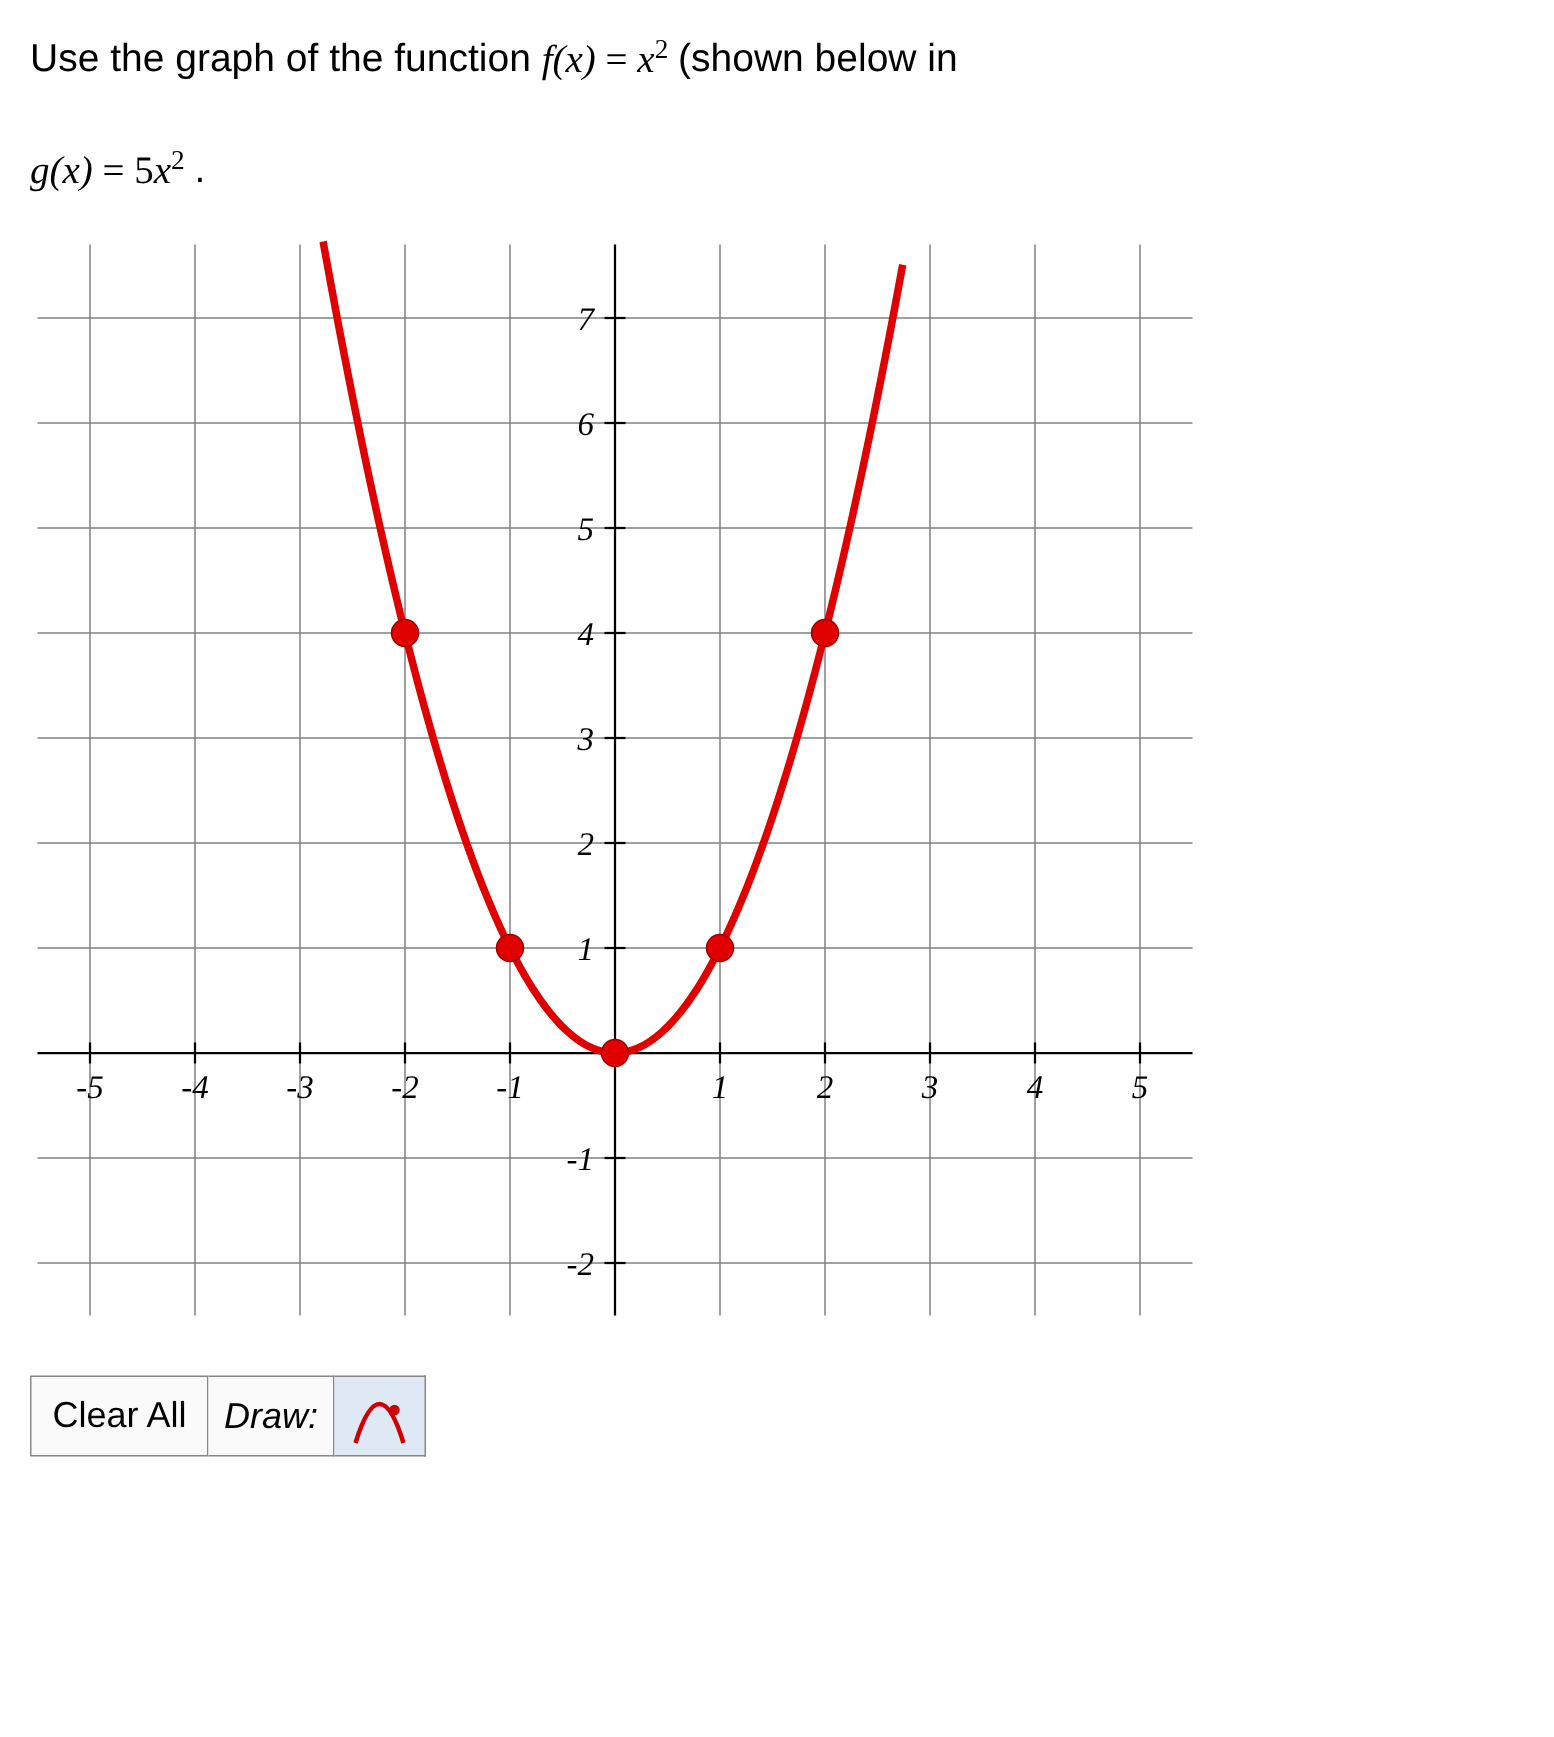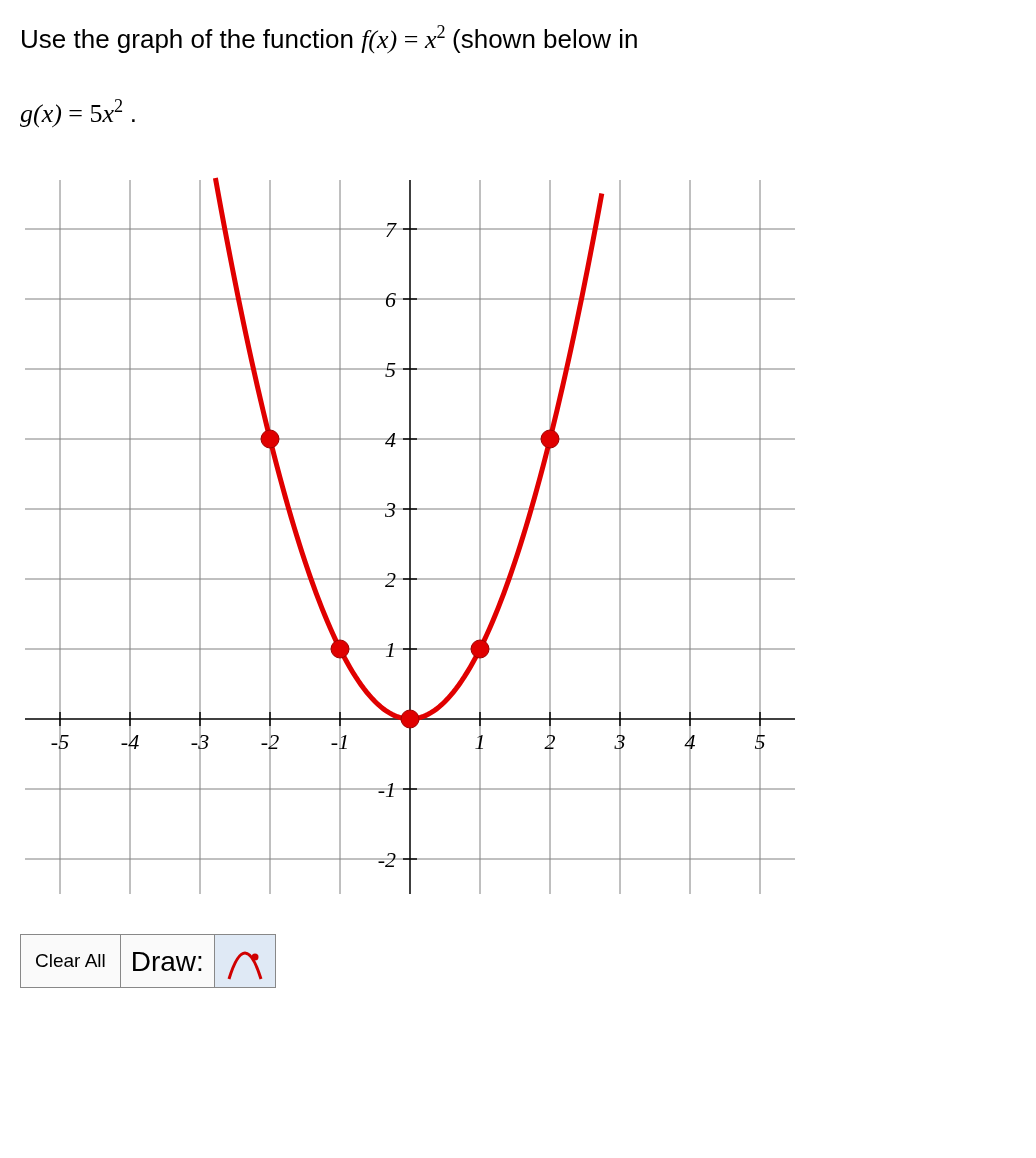--- a/index.html
+++ b/index.html
@@ -5,21 +5,21 @@
   body {
     margin: 0;
     padding: 20px;
     font-family: Verdana, Geneva, sans-serif;
     background: #fff;
     color: #000;
     font-size: 26px;
     line-height: 1.4;
   }
   .question {
-    margin-bottom: 27px;
+    margin-bottom: 10px;
   }
   .math {
     font-family: "Times New Roman", Times, serif;
     font-style: italic;
   }
   .math .rm { font-style: normal; }
   sup { font-size: 0.7em; vertical-align: super; }
   .chart-wrap {
     margin-top: 10px;
     margin-bottom: 15px;
@@ -45,37 +45,38 @@
     stroke-width: 1;
   }
   .toolbar {
     display: flex;
     align-items: stretch;
     gap: 0;
     margin-top: 10px;
   }
   .btn {
     font-family: Verdana, Geneva, sans-serif;
-    font-size: 19px;
+    font-size: 24px;
     background: #fafafa;
     border: 1px solid #888;
     padding: 6px 14px;
     cursor: pointer;
     display: inline-flex;
     align-items: center;
     gap: 8px;
   }
   .draw-label-cell {
-    font-size: 28px;
+    font-size: 24px;
     padding: 6px 10px;
     border: 1px solid #888;
     border-left: none;
     display:flex;
     align-items:center;
     background:#fafafa;
+    font-style:italic;
   }
   .draw-tool {
     border: 1px solid #888;
     border-left: none;
     background: #dfe9f5;
     padding: 4px 8px;
     display:flex;
     align-items:center;
     cursor:pointer;
   }

